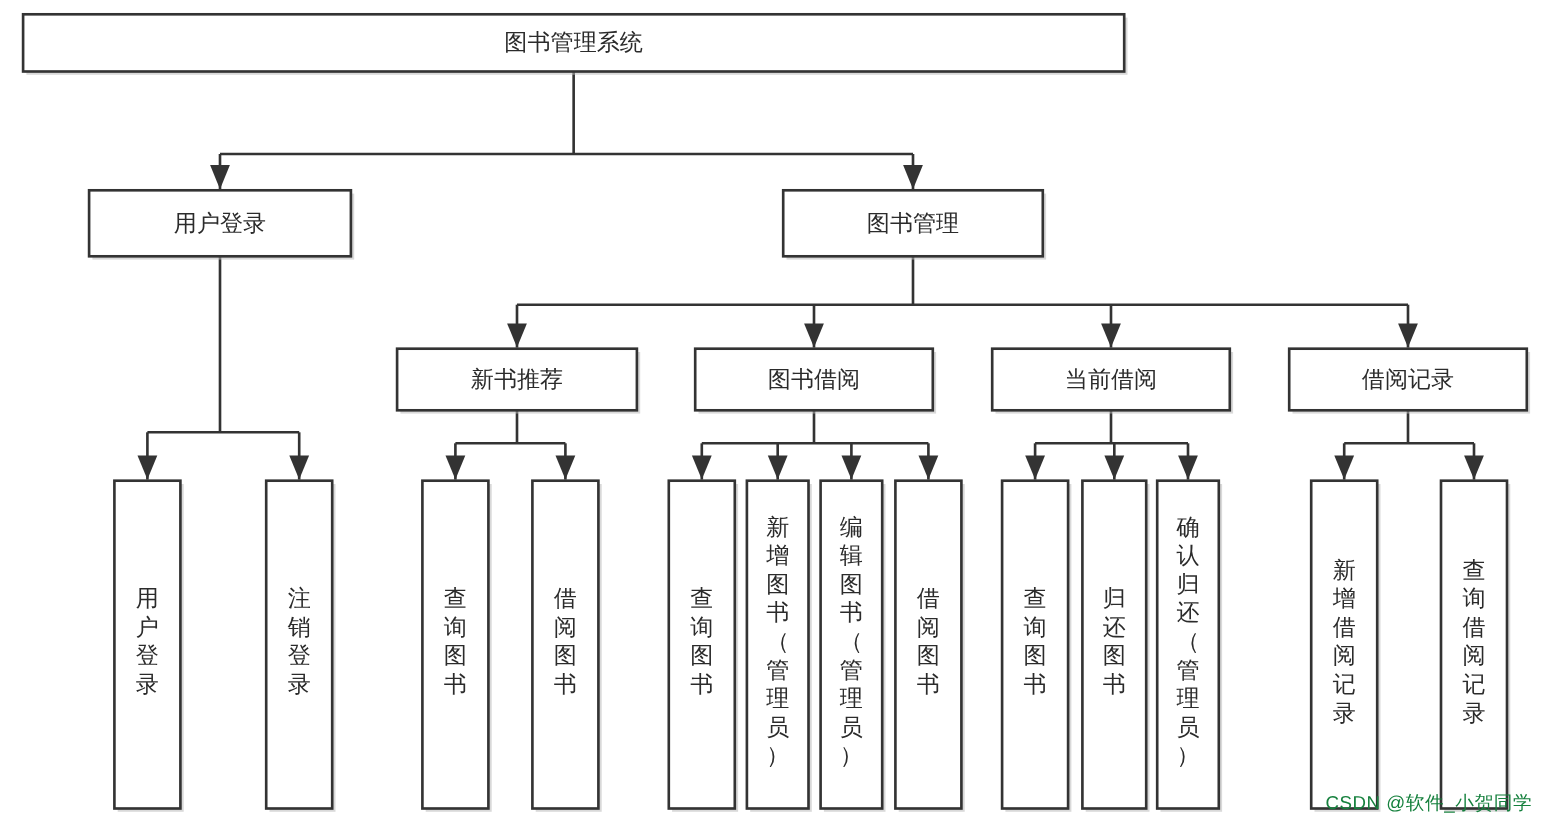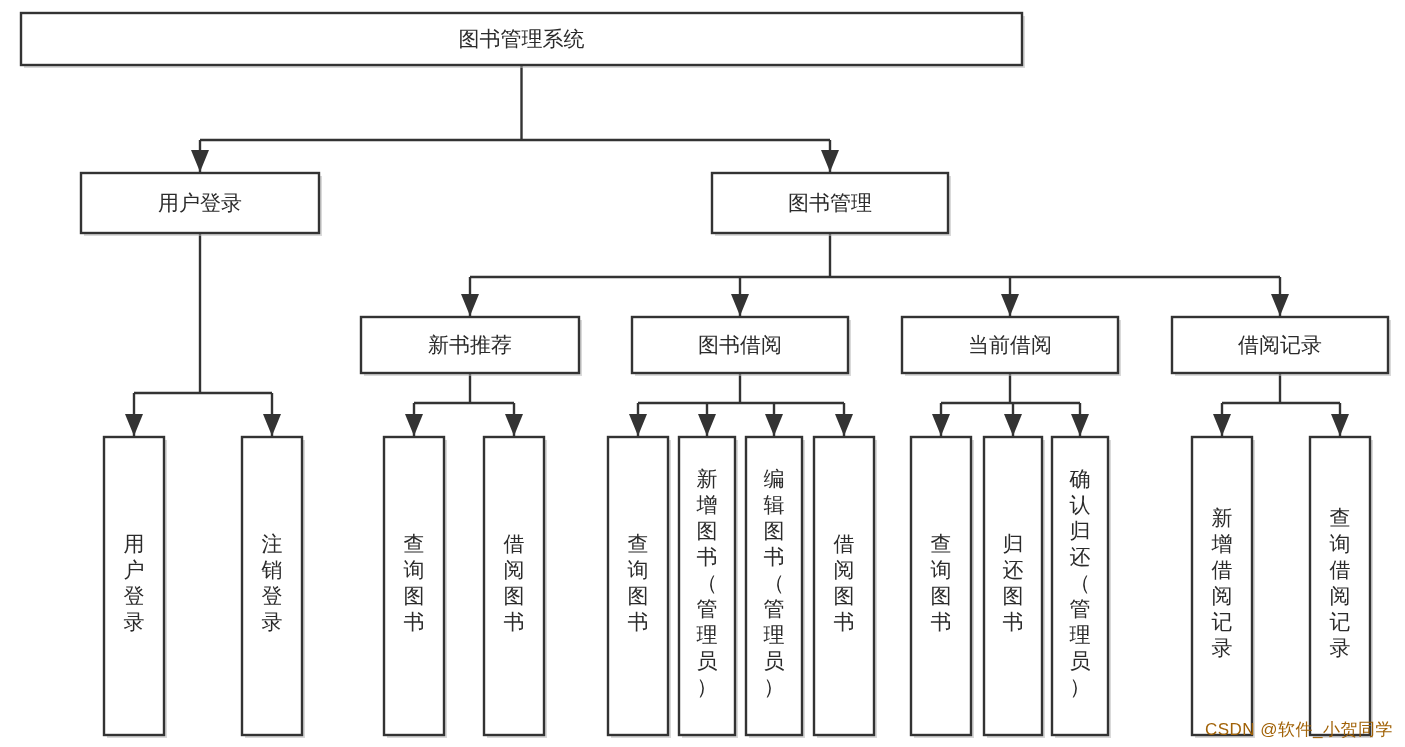--- a/index.html
+++ b/index.html
@@ -57,21 +57,21 @@
     fill: #2b2b2b;
     font-size: 21px;
     text-anchor: middle;
   }
   .watermark {
     position: absolute;
     right: 12px;
     bottom: 6px;
     font-family: "Liberation Sans", "DejaVu Sans", sans-serif;
     font-size: 17px;
-    color: #a16207;
+    color: #15803d;
     letter-spacing: 0.5px;
     white-space: nowrap;
     user-select: none;
   }
 </style>
 </head>
 <body>
 
 <div id="diagram-root">
   <svg id="chart-svg" viewBox="0 0 1405 747" xmlns="http://www.w3.org/2000/svg">

